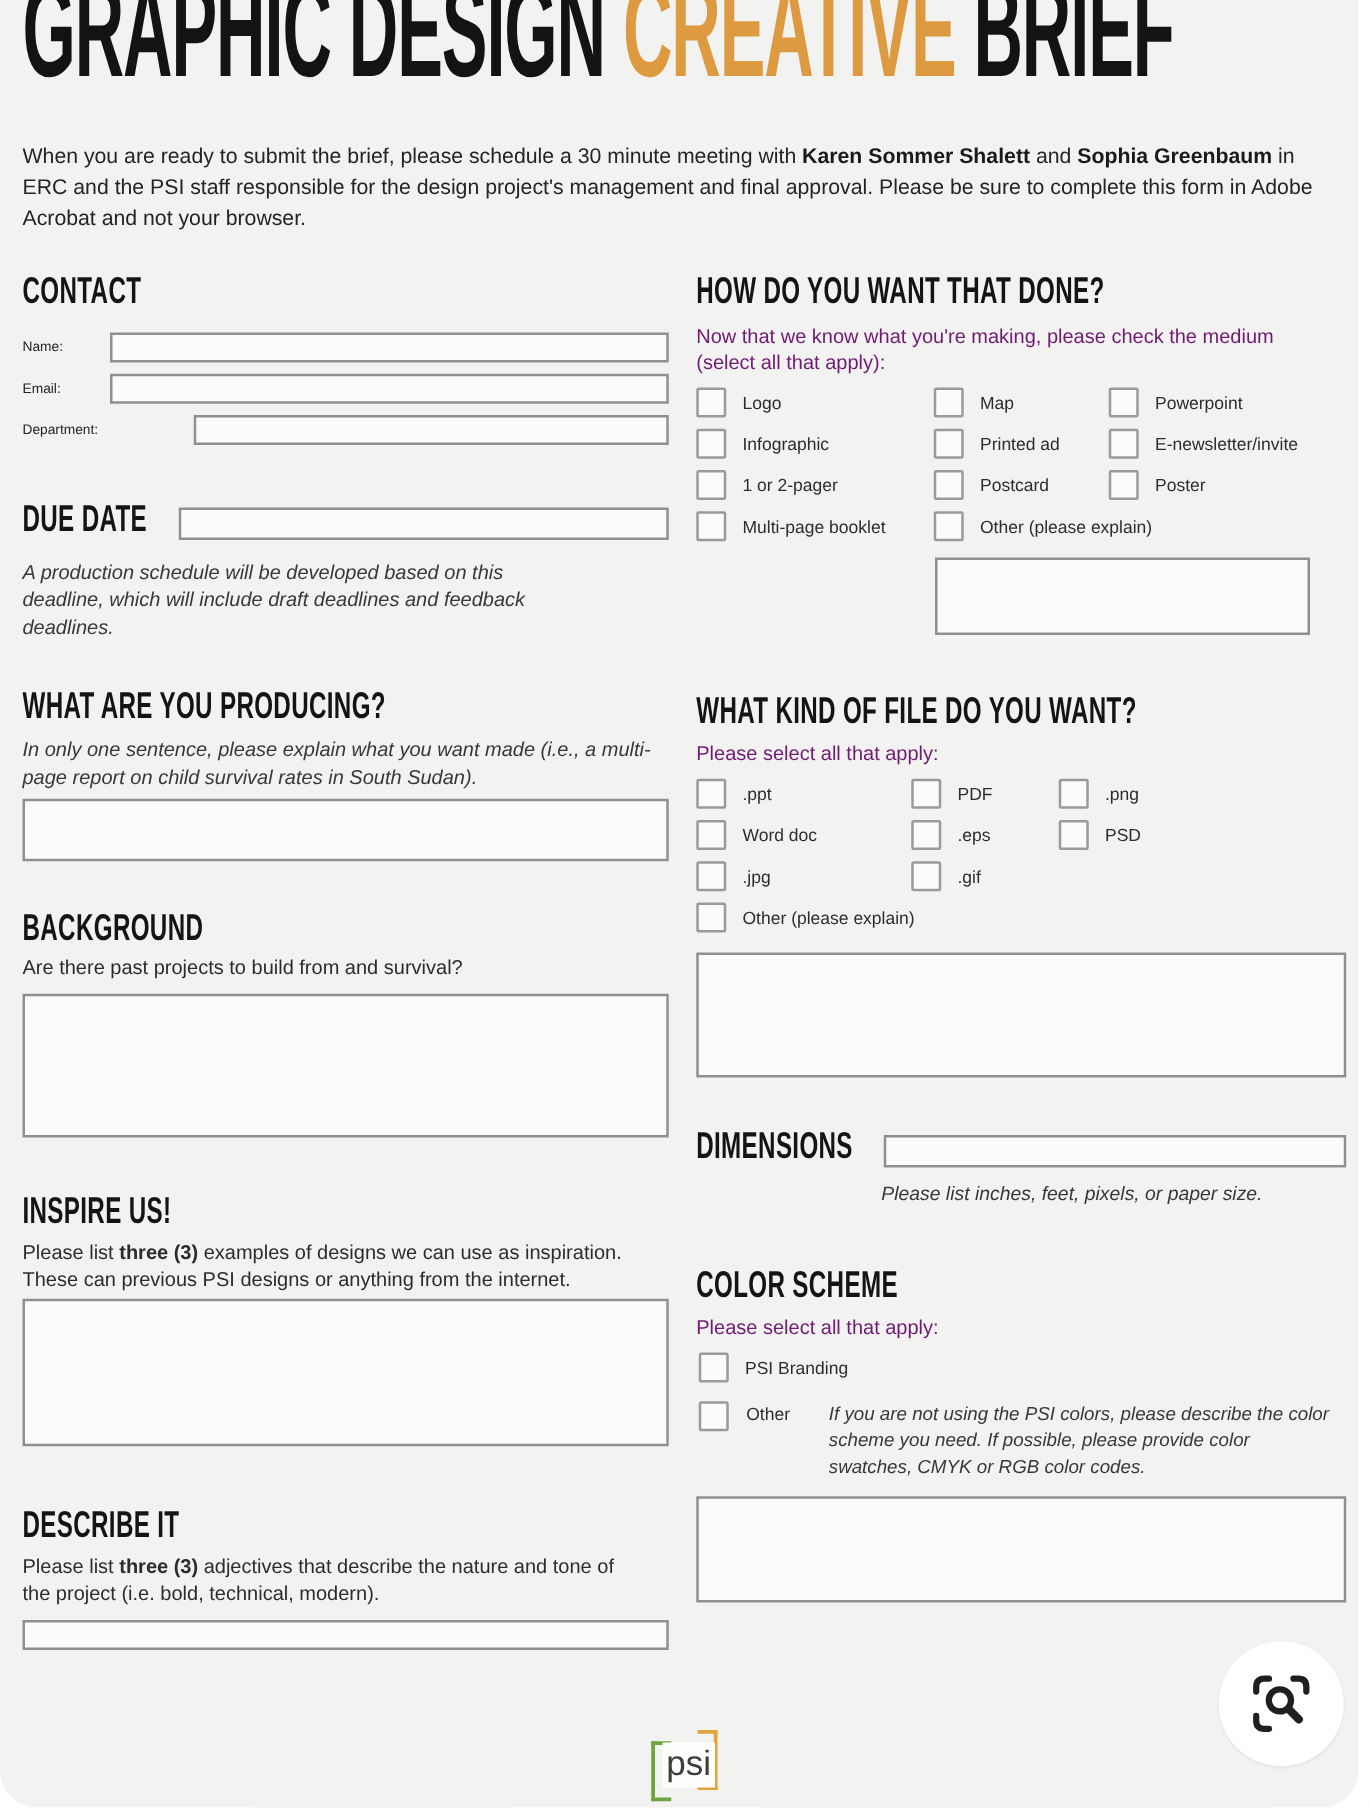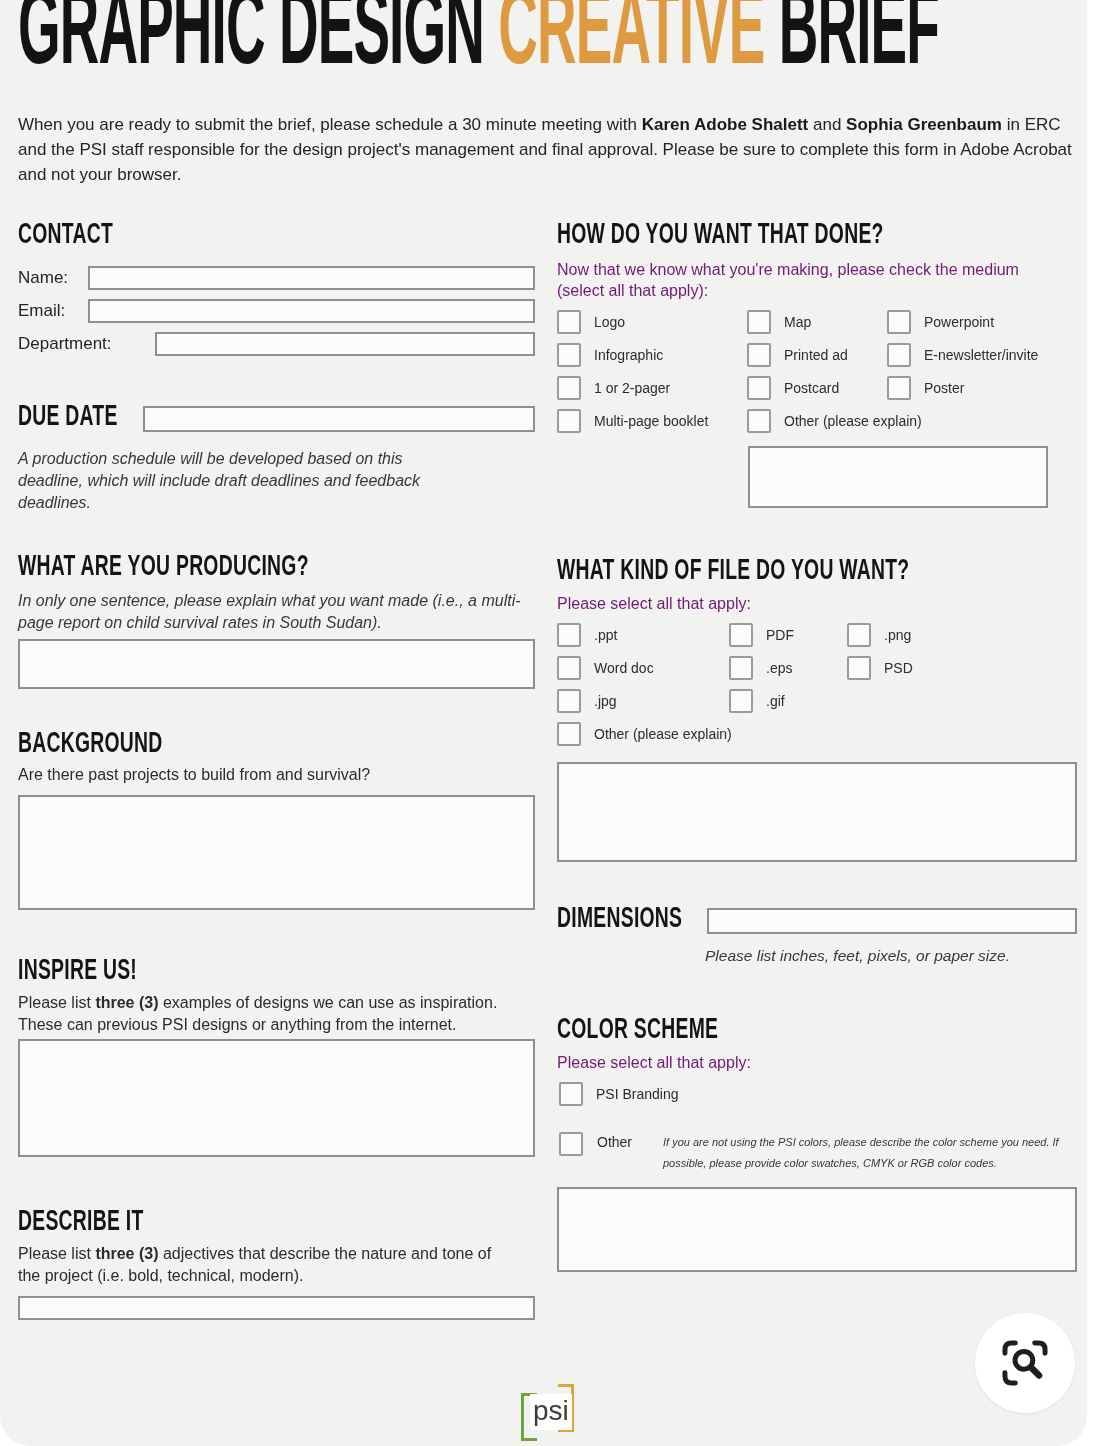--- a/index.html
+++ b/index.html
@@ -31,21 +31,21 @@
   .txt   { font-size:16px; line-height:22px; color:#2c2c2c; }
   .it    { font-style:italic; color:#383838; }
   .txt16 { font-size:16px; line-height:21px; color:#701a75; }
 
   .field, .box { border:2px solid #8f8f8f; background:#fbfbf9; box-sizing:border-box;
                  font:15px "Liberation Sans",sans-serif; color:#222; padding:0 6px; }
   .field { height:24px; }
   textarea.box { resize:none; display:block; padding:4px 6px; }
 
   .frow { display:flex; align-items:center; margin-bottom:9px; }
-  .frow .flabel { font-size:17px; color:#242424; flex:none; }
+  .frow .flabel { font-size:11px; color:#242424; flex:none; }
   .frow .field  { flex:1; }
 
   .inline-hd-row { display:flex; align-items:center; gap:12px; }
   .inline-hd-row .field { flex:1; height:26px; }
 
   .cb { width:24px; height:24px; border:2px solid #9a9a9a; background:#fbfbf9;
         border-radius:2px; display:inline-block; box-sizing:border-box; flex:none; }
   .cell { display:flex; align-items:center; gap:13px; white-space:nowrap; overflow:visible; }
   .cb-label { font-size:14px; color:#2c2c2c; }
 
@@ -67,21 +67,21 @@
 </style>
 </head>
 <body>
 
 <div class="card">
 
   <div class="title-wrap">
     <span class="title-scale"><span>GRAPHIC DESIGN</span> <span class="t-orange">CREATIVE</span> <span>BRIEF</span></span>
   </div>
 
-  <p class="intro"><span>When you are ready to submit the brief, please schedule a 30 minute meeting with </span><b>Karen Adobe Shalett</b><span> and </span><b>Sophia Greenbaum</b><span> in ERC and the PSI staff responsible for the design project's management and final approval. Please be sure to complete this form in Adobe Acrobat and not your browser.</span></p>
+  <p class="intro"><span>When you are ready to submit the brief, please schedule a 30 minute meeting with </span><b>Karen Sommer Shalett</b><span> and </span><b>Sophia Greenbaum</b><span> in ERC and the PSI staff responsible for the design project's management and final approval. Please be sure to complete this form in Adobe Acrobat and not your browser.</span></p>
 
   <div class="col col-left">
 
     <div class="hd"><span>CONTACT</span></div>
 
     <div style="margin-top:14px;">
       <div class="frow">
         <span class="flabel" style="width:70px;">Name:</span>
         <input class="field" type="text" style="">
       </div>
@@ -231,24 +231,24 @@
     <p class="txt it" style="margin-top:9px; margin-left:148px; font-size:15.5px;">Please list inches, feet, pixels, or paper size.</p>
 
     <div class="hd" style="margin-top:50px;"><span>COLOR SCHEME</span></div>
     <p class="txt16" style="margin-top:5px;">Please select all that apply:</p>
 
     <div class="cell" style="margin-top:9px; margin-left:2px;">
       <span class="cb"></span>
       <span class="cb-label">PSI Branding</span>
     </div>
 
-    <div style="display:flex; gap:14px; margin-top:26px; margin-left:2px; align-items:flex-start;">
+    <div style="display:flex; gap:14px; margin-top:15px; margin-left:2px; align-items:flex-start;">
       <span class="cb"></span>
       <span class="cb-label" style="margin-top:2px; width:52px; flex:none;">Other</span>
-      <p class="txt it" style="font-size:11px; line-height:21px; width:404px;">If you are not using the PSI colors, please describe the color scheme you need. If possible, please provide color swatches, CMYK or RGB color codes.</p>
+      <p class="txt it" style="font-size:15px; line-height:21px; width:404px;">If you are not using the PSI colors, please describe the color scheme you need. If possible, please provide color swatches, CMYK or RGB color codes.</p>
     </div>
 
     <textarea class="box" style="margin-top: 13px; width: 520px; height: 85px;"></textarea>
   </div>
 
   <div class="psi-logo">
     <span class="br-green"></span>
     <span class="br-orange"></span>
     <span class="psi-text">psi</span>
   </div>

